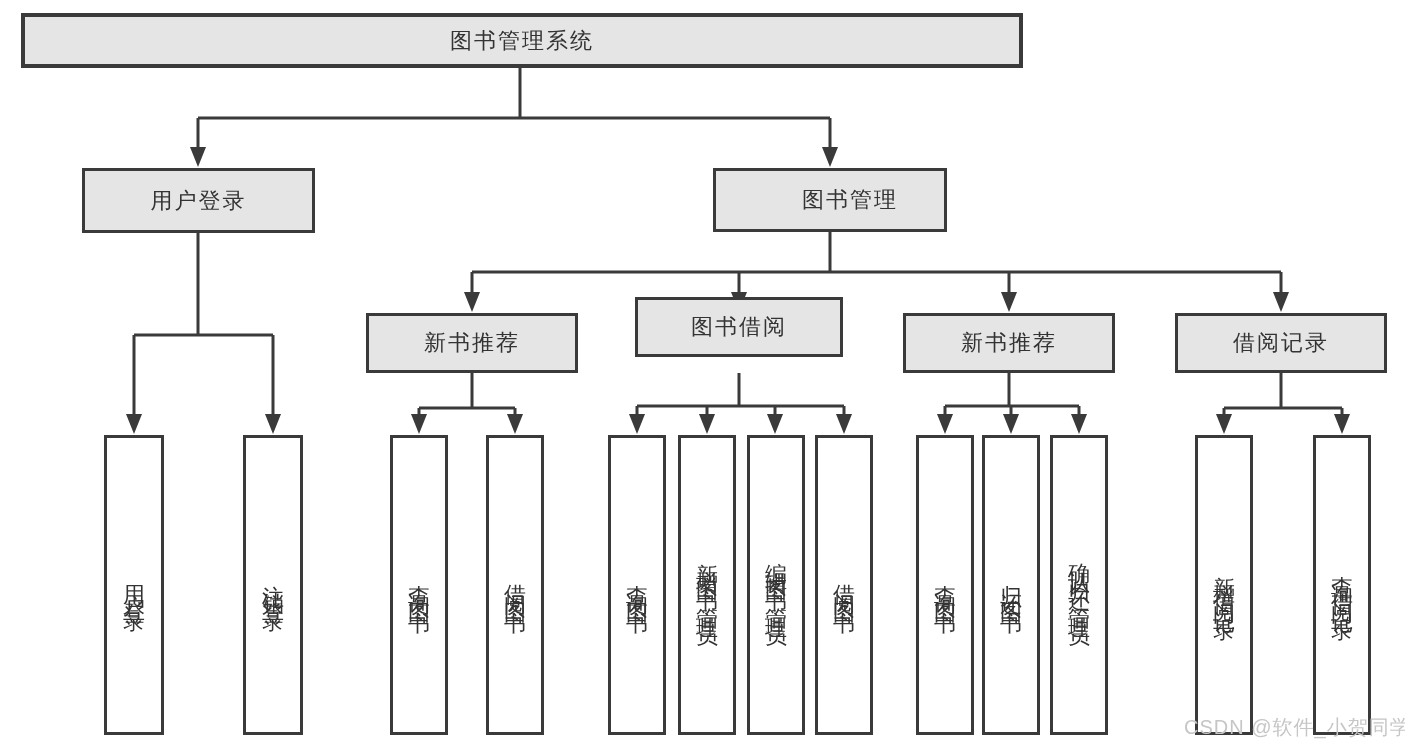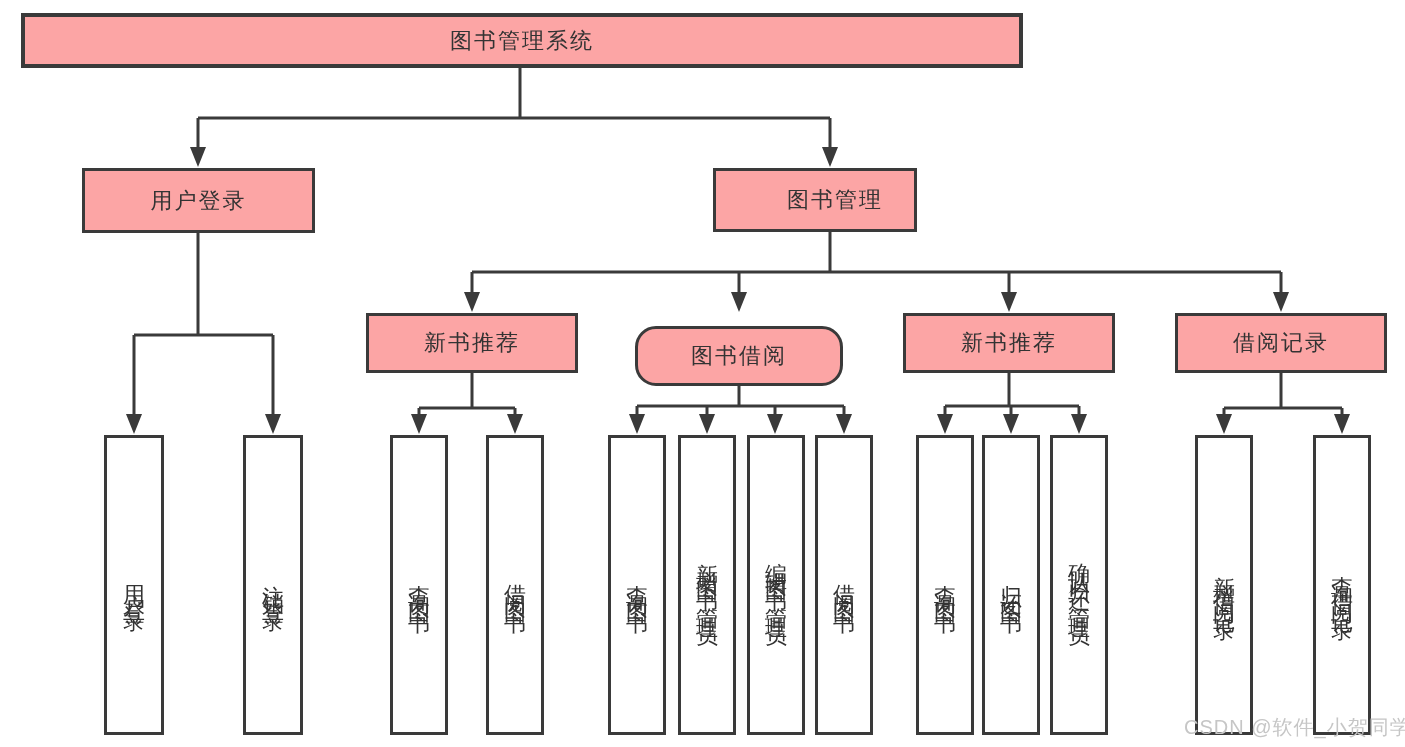--- a/index.html
+++ b/index.html
@@ -14,21 +14,21 @@
   }
   .connectors {
     position: absolute;
     left: 0; top: 0;
     width: 1405px; height: 747px;
     pointer-events: none;
   }
   .box {
     position: absolute;
     box-sizing: border-box;
-    background: #fca5a5;
+    background: #e5e5e5;
     border: 3px solid #3a3a3a;
     display: flex;
     align-items: center;
     justify-content: center;
   }
   .hbox {
     font-size: 22px;
     letter-spacing: 2px;
     color: #333333;
     white-space: nowrap;
@@ -133,28 +133,28 @@
     </g>
   </svg>
 
   <div class="box root-box" style="left:21px; top:13px; width:1002px; height:55px;">
     <span class="hbox">图书管理系统</span>
   </div>
 
   <div class="box" style="left:82px; top:168px; width:233px; height:65px;">
     <span class="hbox">用户登录</span>
   </div>
-  <div class="box" style="left:713px; top:168px; width:204px; height:64px;padding-left:40px;">
+  <div class="box" style="left:713px; top:168px; width:234px; height:64px;padding-left:40px;">
     <span class="hbox">图书管理</span>
   </div>
 
   <div class="box" style="left:366px; top:313px; width:212px; height:60px;">
     <span class="hbox">新书推荐</span>
   </div>
-  <div class="box" style="left:635px; top:326px; width:208px; height:60px;border-radius:21px;">
+  <div class="box" style="left:635px; top:297px; width:208px; height:60px;">
     <span class="hbox">图书借阅</span>
   </div>
   <div class="box" style="left:903px; top:313px; width:212px; height:60px;">
     <span class="hbox">新书推荐</span>
   </div>
   <div class="box" style="left:1175px; top:313px; width:212px; height:60px;">
     <span class="hbox">借阅记录</span>
   </div>
 
   <div class="vbox" style="left:104px; width:60px;">

